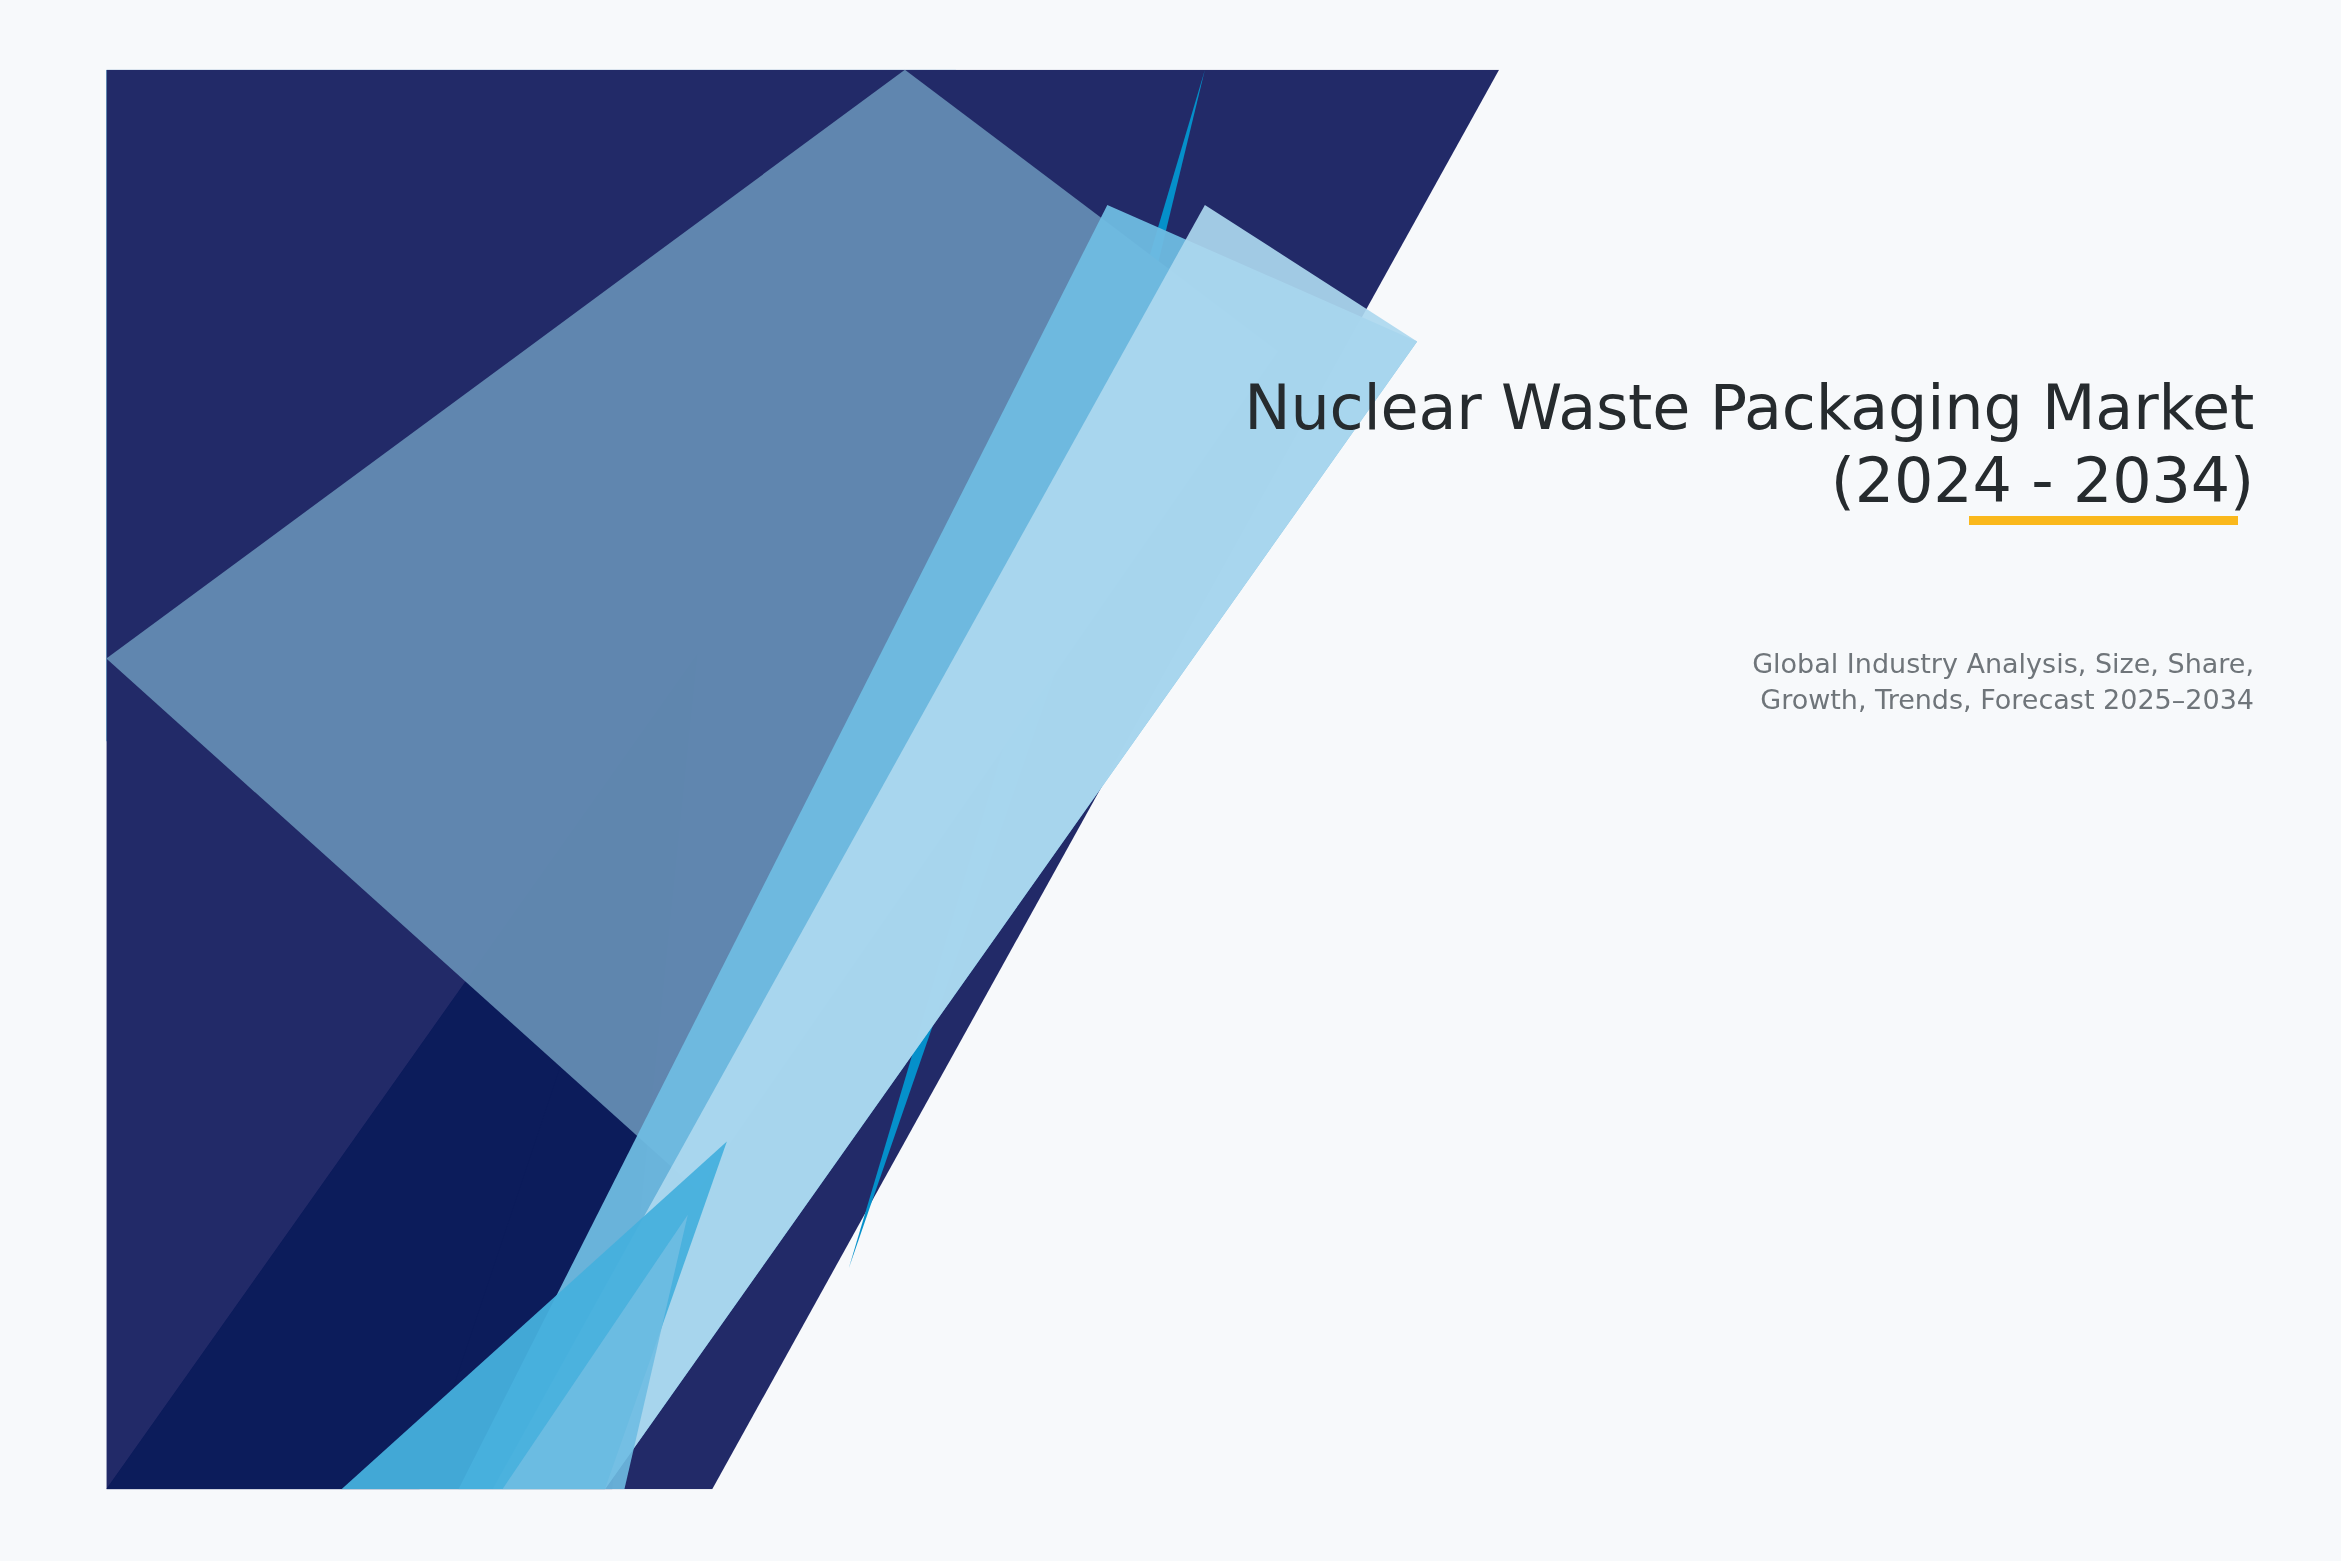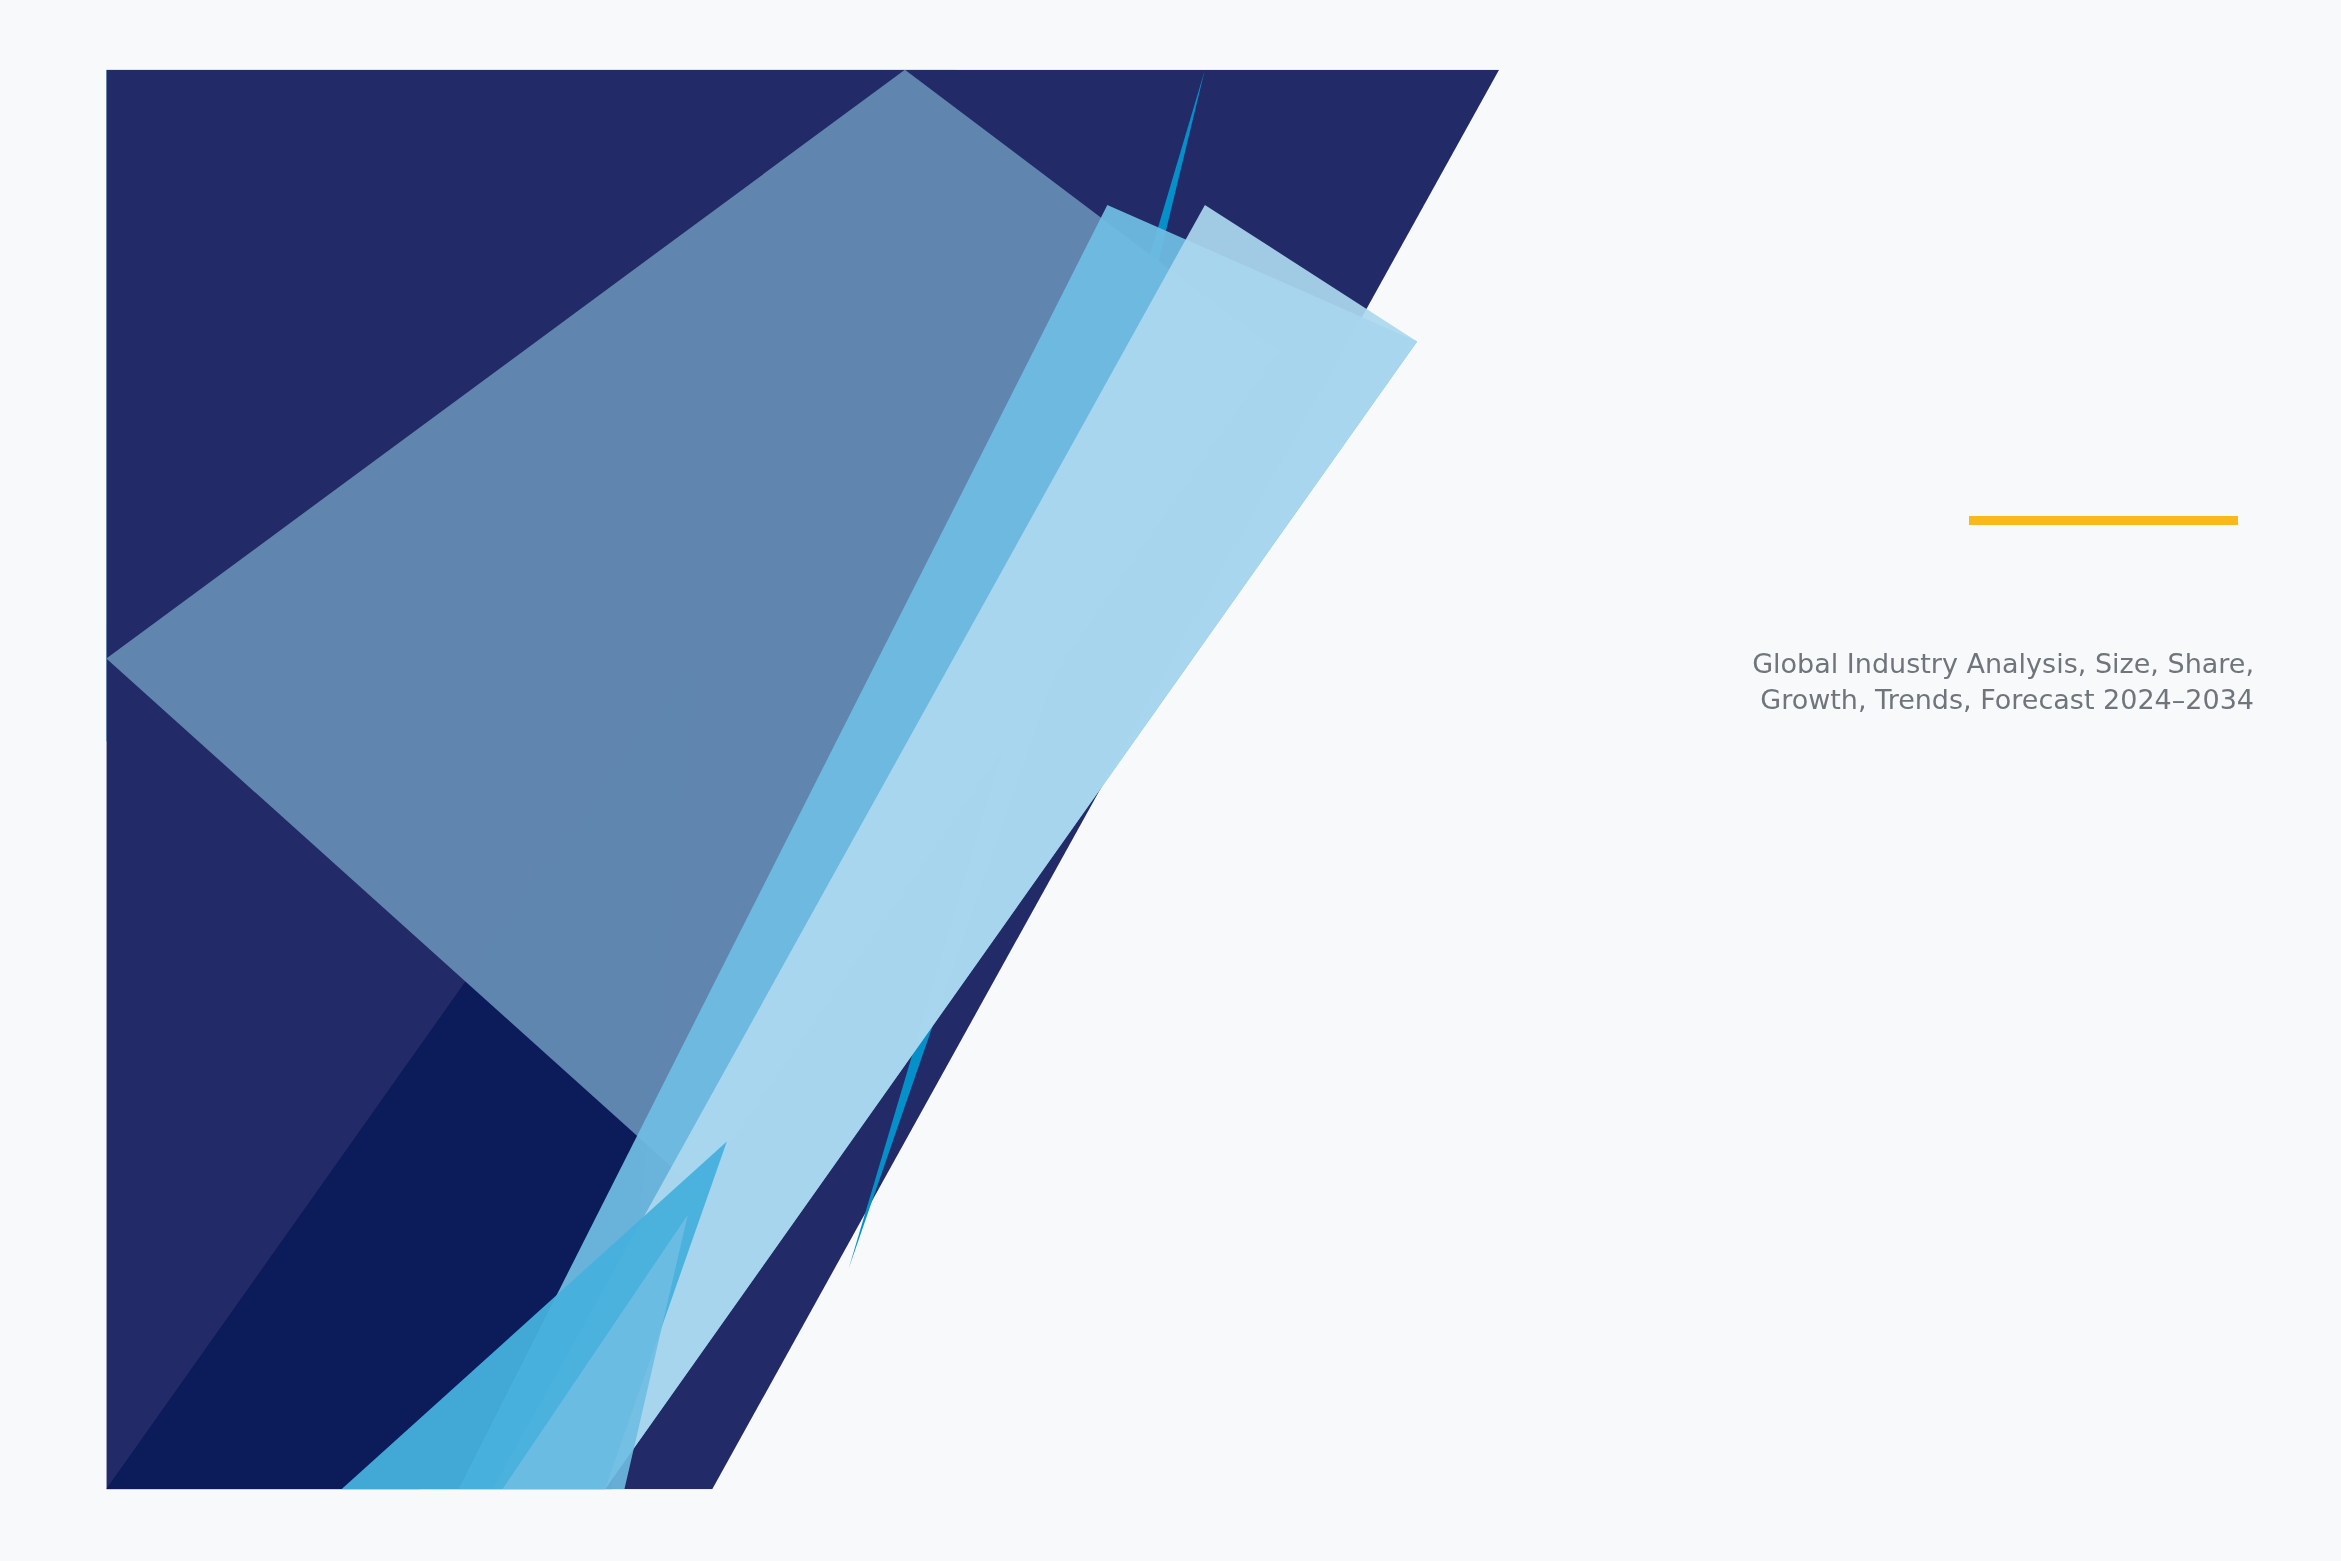--- a/index.html
+++ b/index.html
@@ -117,20 +117,24 @@
 
         <polygon points="2470,420 2905,700 1240,3053 1010,3053" fill="#add8ef" opacity="0.92"></polygon>
 
         <polygon points="1490,2340 1240,3053 700,3053" fill="#46b0dd" opacity="0.95"></polygon>
 
         <polygon points="1410,2490 1280,3053 1030,3053" fill="#6fbce2" opacity="0.9"></polygon>
       </g>
     </svg>
   </div>
 
+  <div id="title-block">
+    <h1 id="page-title">Nuclear Waste Packaging Market
+(2024 - 2034)</h1>
+  </div>
 
   <div id="title-accent-rule"></div>
 
   <p id="page-subtitle">Global Industry Analysis, Size, Share,
-Growth, Trends, Forecast 2024–2034</p>
+Growth, Trends, Forecast 2025–2034</p>
 
 </div>
 
 
 </body></html>

